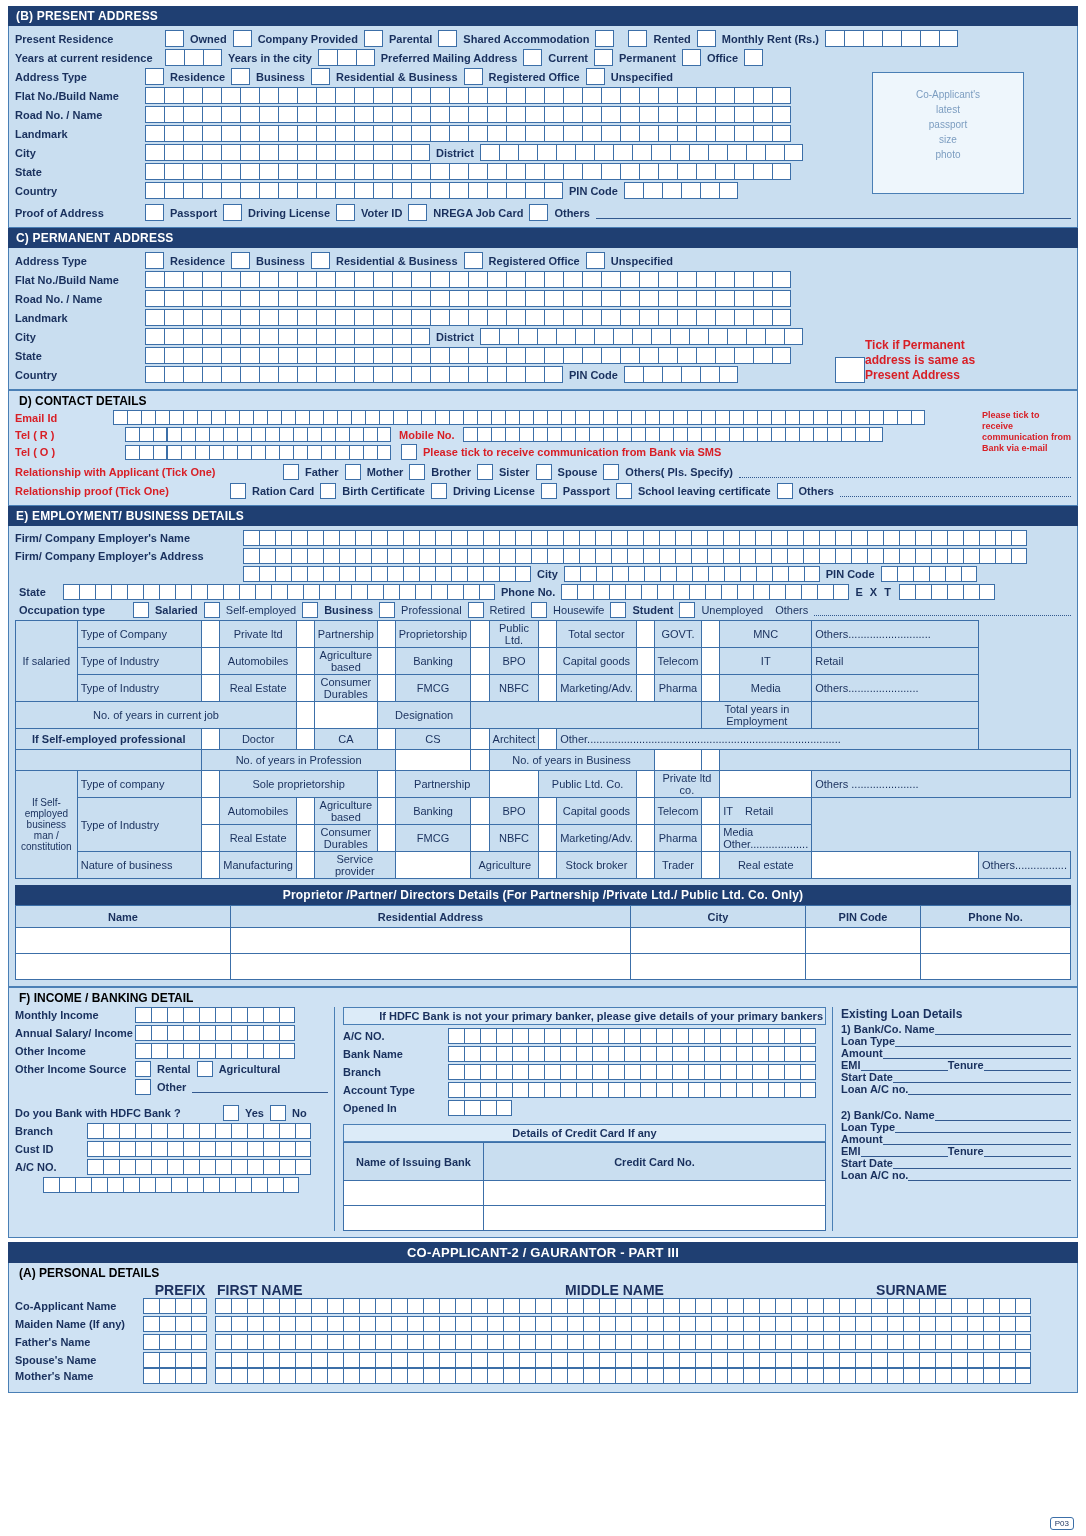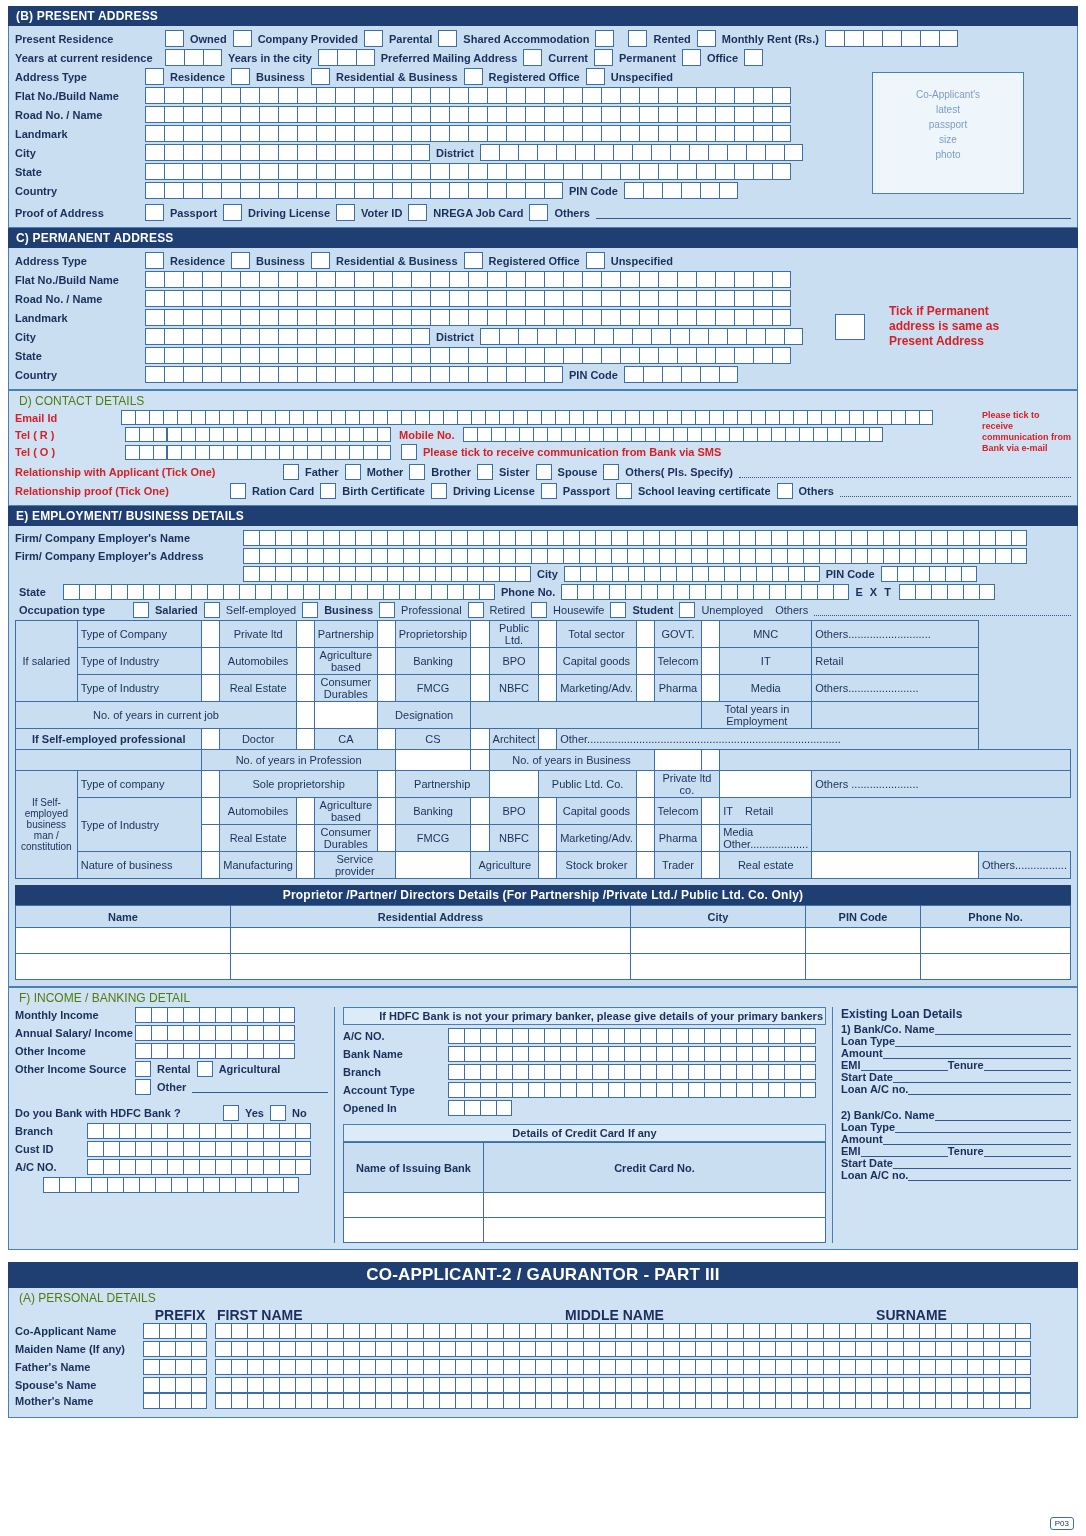--- a/index.html
+++ b/index.html
@@ -19,21 +19,21 @@
   .band {
     background:#1f3f72; color:#ffffff; font-weight:bold; font-size:12px;
     padding:3px 8px; letter-spacing:.2px;
   }
   .band.center { text-align:center; }
   .sec {
     background:#c9def0; border:1px solid #4a7fb5; border-top:none;
     padding:4px 6px 6px 6px;
   }
   .sec.light { background:#cfe2f3; }
-  .hdr-red { color:#4d7c0f; font-weight:normal; font-size:12px; padding:3px 4px 2px 4px; }
+  .hdr-red { color:#000000; font-weight:bold; font-size:12px; padding:3px 4px 2px 4px; }
   .lbl { font-size:11px; color:#19305d; white-space:nowrap; }
   .lbl.b { font-weight:bold; }
   .redb { color:#d81f26; font-weight:bold; }
   .row { display:flex; align-items:center; gap:0; }
   .mb2 { margin-bottom:2px; }
 
   
   .comb { display:flex; }
   .comb .c {
     width:19px; height:17px; border:1px solid #3c6fa8; border-right:none;
@@ -712,34 +712,34 @@
               <div class="c"></div>
               <div class="c"></div>
               <div class="c"></div>
               <div class="c"></div>
               <div class="c"></div>
               <div class="c"></div>
             </div>
         </div>
       </div>
 
-      <div style="flex:1; display:flex; gap:24px; padding:18px 0 0 10px; align-items:center">
+      <div style="flex:1; display:flex; gap:0; padding:18px 0 0 10px; align-items:flex-end">
         <div style="width:30px;height:26px;border:1px solid #3c6fa8;background:#fff"></div>
         <div class="tickbox-note" style="width:130px">Tick if Permanent address is same as Present Address</div>
       </div>
     </div>
   </div>
 
   <div class="sec light" style="border-top:1px solid #4a7fb5; padding-top:0">
     <div class="hdr-red">D) CONTACT DETAILS</div>
 
     <div style="display:flex">
       <div style="flex:1">
         <div class="row mb2">
-          <div class="redb" style="width:106px">Email Id</div>
+          <div class="redb" style="width:98px">Email Id</div>
           <div class="comb tiny">
               <div class="c"></div>
               <div class="c"></div>
               <div class="c"></div>
               <div class="c"></div>
               <div class="c"></div>
               <div class="c"></div>
               <div class="c"></div>
               <div class="c"></div>
               <div class="c"></div>
@@ -1685,21 +1685,21 @@
               <div class="c"></div>
               <div class="c"></div>
               <div class="c"></div>
             </div>
         </div>
 
         <div class="lbl b" style="text-align:center; border:1px solid #4a7fb5; background:#dcebf8; padding:2px">Details of Credit Card If any</div>
         <table style="width:100%; background:#fff">
           <tbody>
               <tr>
-            <th style="width:140px; height:50px; background:#c9def0">Name of Issuing Bank</th>
+            <th style="width:140px; height:38px; background:#c9def0">Name of Issuing Bank</th>
             <th style="background:#c9def0">Credit Card No.</th>
           </tr>
           <tr>
                 <td style="height:25px"></td>
                 <td></td>
               </tr>
           <tr>
                 <td style="height:25px"></td>
                 <td></td>
               </tr>
@@ -1759,21 +1759,21 @@
             <span class="uline"></span>
           </div>
         <div class="row">
             <span class="lbl b">Loan A/C no.</span>
             <span class="uline"></span>
           </div>
       </div>
     </div>
   </div>
 
-  <div class="band center" style="margin-top:12px; font-size:17px">CO-APPLICANT-2 / GAURANTOR - PART III</div>
+  <div class="band center" style="margin-top:4px; font-size:13px">CO-APPLICANT-2 / GAURANTOR - PART III</div>
   <div class="sec light" style="padding-top:0">
     <div class="hdr-red">(A) PERSONAL DETAILS</div>
     <div class="row" style="font-weight:bold; font-size:14px">
       <div style="width:128px"></div>
       <div style="width:74px; text-align:center">PREFIX</div>
       <div style="width:260px">FIRST NAME</div>
       <div style="width:275px; text-align:center">MIDDLE NAME</div>
       <div style="flex:1; text-align:center">SURNAME</div>
     </div>
 

